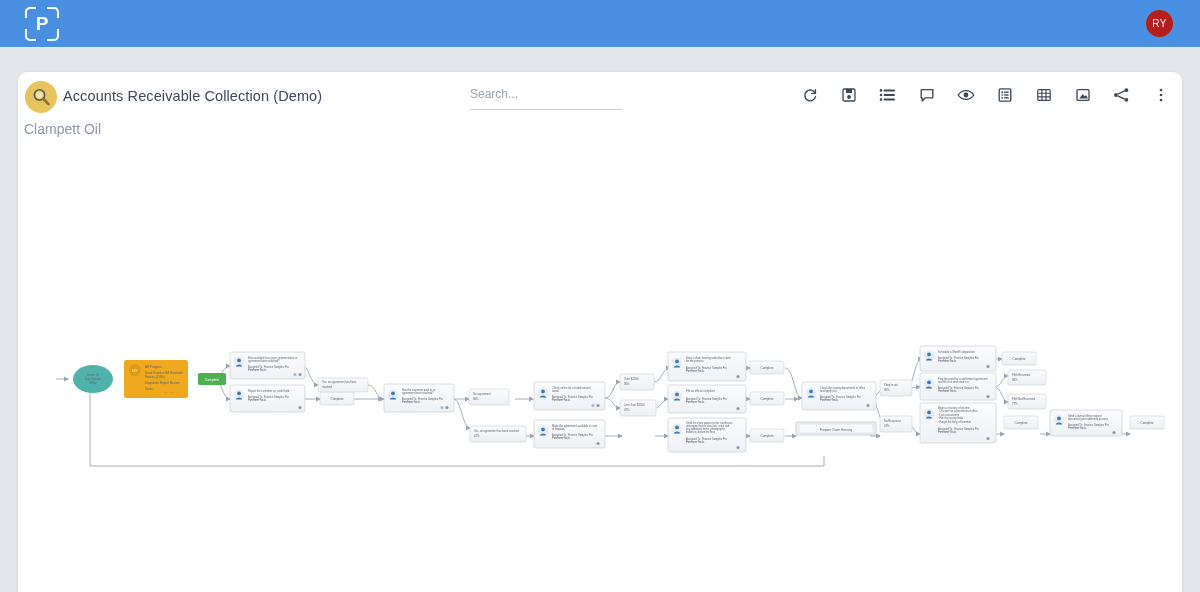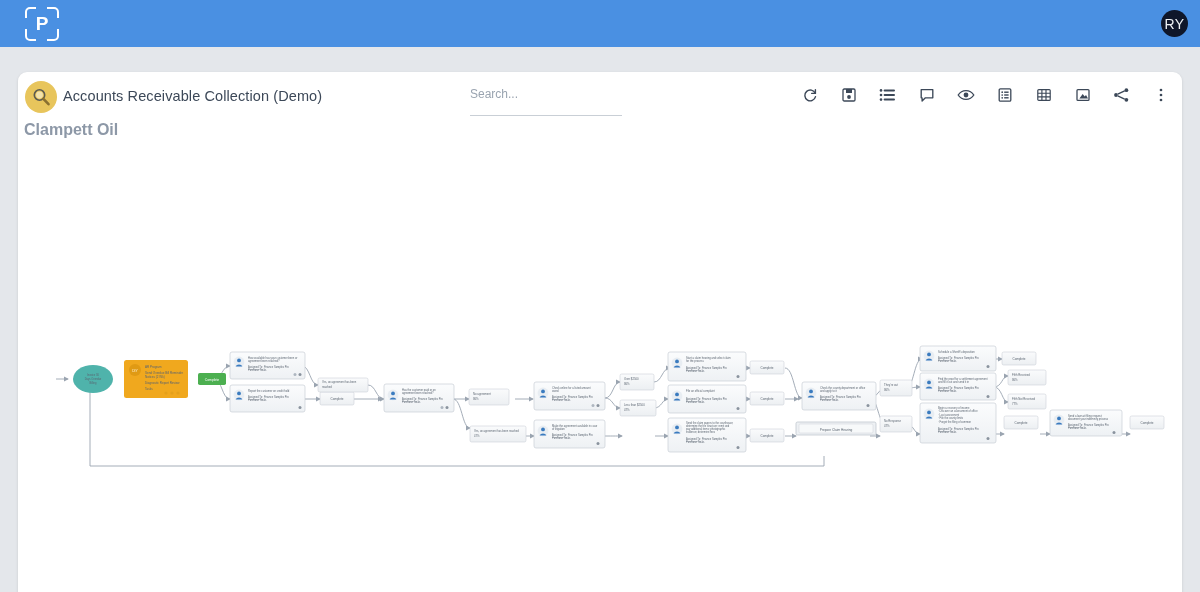--- a/index.html
+++ b/index.html
@@ -34,25 +34,25 @@
   .logo-box::before { left: -3.5px; }
   .logo-box::after  { right: -3.5px; }
   .logo-nub-t, .logo-nub-b {
     position: absolute; width: 11px; height: 5px; background: #4a90e2;
     left: 9px;
   }
   .logo-nub-t { top: -3.5px; }
   .logo-nub-b { bottom: -3.5px; }
 
   .avatar {
-    position: absolute; right: 12px; top: 10px;
+    position: absolute; right: 27px; top: 10px;
     width: 27px; height: 27px; border-radius: 50%;
-    background: #0f172a; color: #eef2f5;
+    background: #b91c1c; color: #eef2f5;
     display: flex; align-items: center; justify-content: center;
-    font-size: 14px; letter-spacing: .5px;
+    font-size: 10px; letter-spacing: .5px;
   }
 
   
   .card {
     position: absolute; left: 18px; top: 72px;
     width: 1164px; height: 575px;
     background: #ffffff;
     border-radius: 9px;
     box-shadow: 0 1px 3px rgba(0,0,0,.13);
   }
@@ -65,28 +65,28 @@
     display: flex; align-items: center; justify-content: center;
     overflow: hidden;
   }
   .doc-icon svg { display:block; }
   .doc-title {
     position: absolute; left: 45px; top: 16px;
     font-size: 14.5px; color: #3c4858; letter-spacing: .1px;
   }
   .doc-sub {
     position: absolute; left: 6px; top: 49px;
-    font-size: 16px; color: #8d98a7; font-weight: bold;
+    font-size: 14px; color: #8d98a7;
   }
 
   .search-wrap { position: absolute; left: 452px; top: 12px; width: 152px; }
   .search-input {
     width: 100%; border: none; border-bottom: 1px solid #c9cfd6;
     background: transparent; outline: none;
-    font-size: 12px; color: #3b82f6; padding: 2px 0 14px 0;
+    font-size: 12px; color: #3b82f6; padding: 2px 0 8px 0;
     font-family: "Liberation Sans", sans-serif;
   }
   .search-input::placeholder { color: #9aa4b0; }
 
   .toolbar {
     position: absolute; right: 12px; top: 13px;
     display: flex; align-items: center; gap: 20px;
   }
   .tb-btn {
     width: 19px; height: 19px; cursor: pointer;

